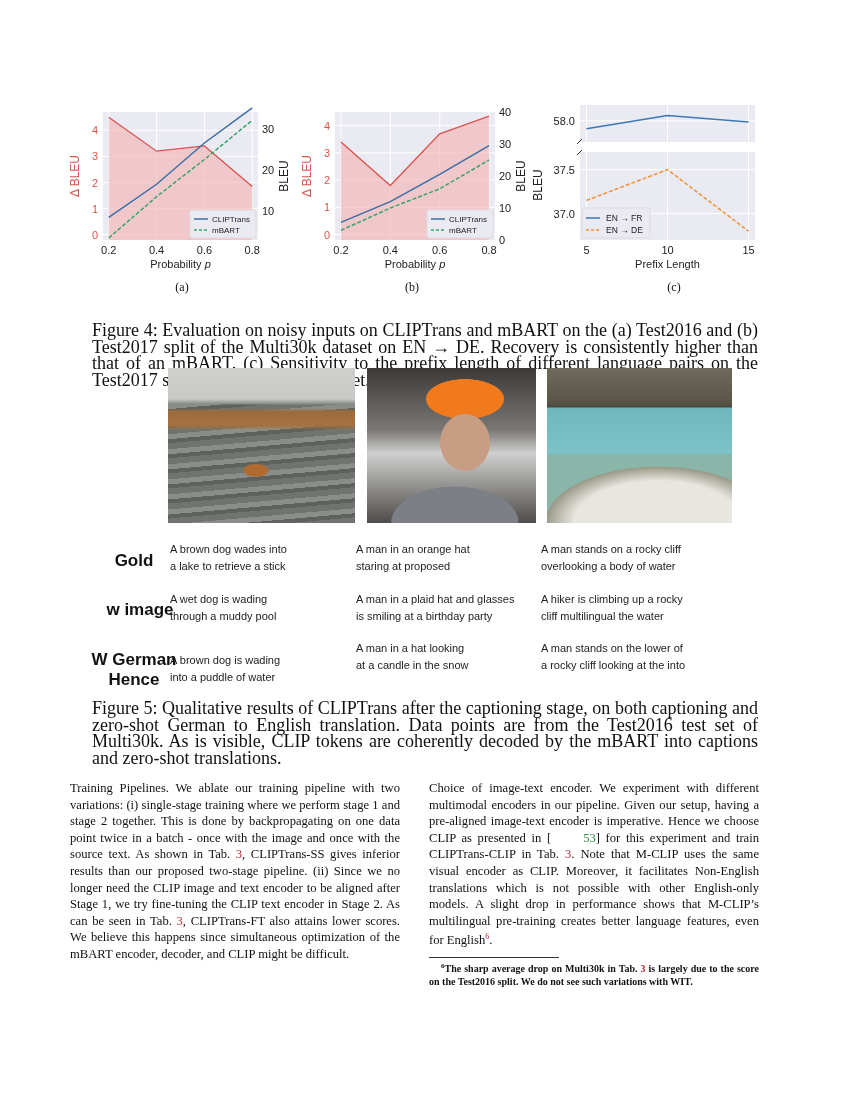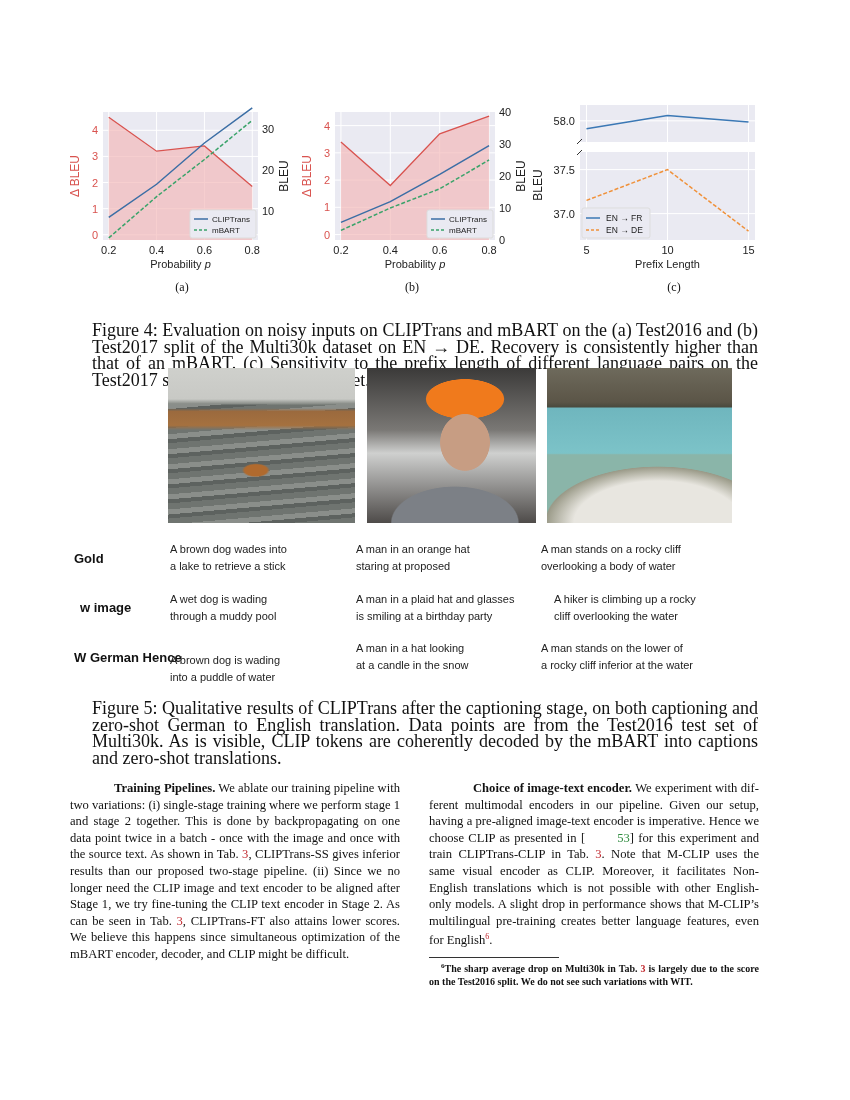--- a/index.html
+++ b/index.html
@@ -2,24 +2,24 @@
 <html><head>
 <meta charset="utf-8">
 <style>
   html, body { margin:0; padding:0; background:#fff; }
   body { width:850px; height:1100px; position:relative; overflow:hidden; font-family:"Liberation Serif", serif; color:#111; }
   .abs { position:absolute; }
   .chart-svg text { font-family:"Liberation Sans", "DejaVu Sans", sans-serif; }
   .sublabel { font-family:"Liberation Serif", serif; font-size:12px; text-align:center; width:40px; }
   .caption { font-size:18px; line-height:16.5px; text-align:justify; }
   .photo { position:absolute; overflow:hidden; }
-  .qual-label { position:absolute; font-family:"Liberation Sans", "DejaVu Sans", sans-serif; font-weight:bold; font-size:13px; width:120px; }
+  .qual-label { position:absolute; font-family:"Liberation Sans", "DejaVu Sans", sans-serif; font-weight:bold; font-size:17px; text-align:center; width:120px; }
   .qual-cell { position:absolute; font-family:"Liberation Sans", "DejaVu Sans", sans-serif; font-size:11px; line-height:17px; text-align:left; width:190px; color:#222; }
   .body-col { position:absolute; font-size:12.6px; line-height:16.6px; text-align:justify; hyphens:manual; }
-  .body-col b { font-weight:bold;margin-left:44px; }
+  .body-col b { font-weight:normal; }
   .ref-red { color:#c0272d; }
   .ref-green { color:#2e8b3e;margin-left:32px; }
   .footnote { position:absolute; font-size:10px; line-height:13px; text-align:justify; }
   .fn-rule { position:absolute; height:1px; background:#333; }
 </style>
 </head>
 <body>
 
 <div class="abs" style="left:60px;top:100px;width:720px;height:200px;">
   <svg class="chart-svg" id="chart-a" width="230" height="175" style="position:absolute;left:0;top:0;">
@@ -169,37 +169,37 @@
 
   <div class="qual-label" style="left:80px;top:600px;">w image</div>
   <div class="qual-cell" style="left:170px;top:591px;">
       <div>A wet dog is wading</div>
       <div>through a muddy pool</div>
     </div>
   <div class="qual-cell" style="left:356px;top:591px;">
       <div>A man in a plaid hat and glasses</div>
       <div>is smiling at a birthday party</div>
     </div>
-  <div class="qual-cell" style="left:554px;top:591px;">
+  <div class="qual-cell" style="left:541px;top:591px;">
       <div>A hiker is climbing up a rocky</div>
-      <div>cliff overlooking the water</div>
+      <div>cliff multilingual the water</div>
     </div>
 
   <div class="qual-label" style="left:74px;top:650px;">W German Hence</div>
   <div class="qual-cell" style="left:170px;top:652px;">
       <div>A brown dog is wading</div>
       <div>into a puddle of water</div>
     </div>
   <div class="qual-cell" style="left:356px;top:640px;">
       <div>A man in a hat looking</div>
       <div>at a candle in the snow</div>
     </div>
   <div class="qual-cell" style="left:541px;top:640px;">
       <div>A man stands on the lower of</div>
-      <div>a rocky cliff inferior at the water</div>
+      <div>a rocky cliff looking at the into</div>
     </div>
 </div>
 
 <div class="abs caption" style="left:92px;top:700px;width:666px;">Figure 5: Qualitative results of CLIPTrans after the captioning stage, on both captioning and zero-shot German to English translation. Data points are from the Test2016 test set of Multi30k. As is visible, CLIP tokens are coherently decoded by the mBART into captions and zero-shot translations.</div>
 
 <div class="body-col" style="left:70px;top:780px;width:330px;">
   <b>Training Pipelines.</b><span> We ablate our training pipeline with two variations: (i) single-stage training where we perform stage 1 and stage 2 together. This is done by backpropa­gating on one data point twice in a batch - once with the image and once with the source text. As shown in Tab. </span><a class="ref-red">3</a><span>, CLIPTrans-SS gives inferior results than our proposed two-stage pipeline. (ii) Since we no longer need the CLIP image and text encoder to be aligned after Stage 1, we try fine-tuning the CLIP text encoder in Stage 2. As can be seen in Tab. </span><a class="ref-red">3</a><span>, CLIPTrans-FT also attains lower scores. We be­lieve this happens since simultaneous optimization of the mBART encoder, decoder, and CLIP might be difficult.</span>
 </div>
 
 <div class="body-col" style="left:429px;top:780px;width:330px;">

